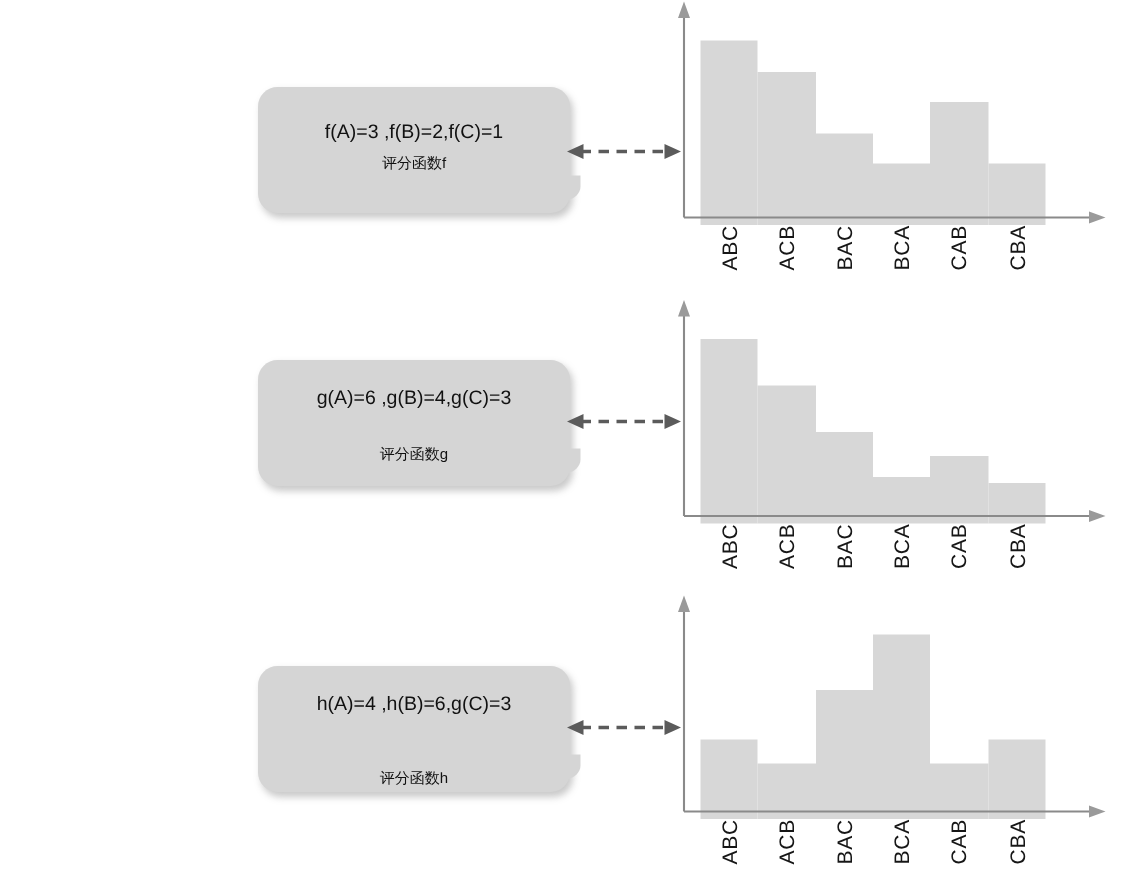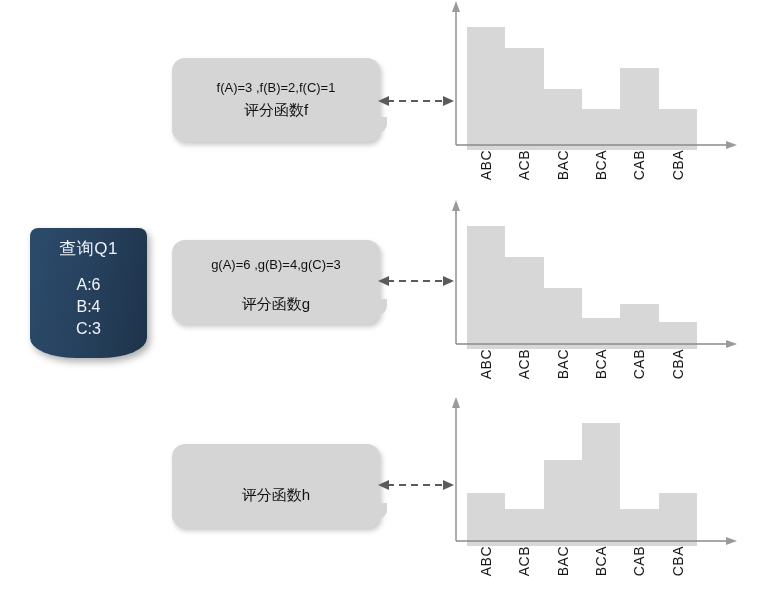--- a/index.html
+++ b/index.html
@@ -70,21 +70,21 @@
     color: #111111;
   }
   .callout .line1 {
     display: block;
     font-size: 13px;
     line-height: 21px;
     white-space: nowrap;
   }
   .callout .line2 {
     display: block;
-    font-size: 15px;
+    font-size: 10px;
     line-height: 21px;
     white-space: nowrap;
   }
   .callout.c1 { left: 172px; top: 58px; height: 84px; }
   .callout.c1 .line1 { margin-top: 9px; }
   .callout.c1 .line2 { margin-top: 1px; }
 
   .callout.c2 { left: 172px; top: 240px; height: 84px; }
   .callout.c2 .line1 { margin-top: 4px; }
   .callout.c2 .line2 { margin-top: 18px; }
@@ -175,42 +175,35 @@
     white-space: nowrap;
     transform-origin: left top;
     transform: rotate(-90deg) translate(-100%, -50%);
   }
 </style>
 </head>
 <body>
 
 <div id="stage">
 
-  <div class="db-cylinder">
-    <div class="db-title">查询Q1</div>
-    <div class="db-rows">
-      <span class="db-row">A:6</span>
-      <span class="db-row">B:4</span>
-      <span class="db-row">C:3</span>
-    </div>
-  </div>
 
   <div class="callout c1">
     <span class="line1">f(A)=3 ,f(B)=2,f(C)=1</span>
     <span class="line2">评分函数f</span>
     <span class="callout-tail"></span>
   </div>
 
   <div class="callout c2">
     <span class="line1">g(A)=6 ,g(B)=4,g(C)=3</span>
     <span class="line2">评分函数g</span>
     <span class="callout-tail"></span>
   </div>
 
   <div class="callout c3">
+    <span class="line1">h(A)=4 ,h(B)=6,g(C)=3</span>
     <span class="line2">评分函数h</span>
     <span class="callout-tail"></span>
   </div>
 
   <svg class="connector k1" viewBox="0 0 76 18">
     <line x1="9" y1="9" x2="67" y2="9" stroke="#5b5b5b" stroke-width="2.2" stroke-dasharray="7,5"></line>
     <path d="M0,9 L11,4 L11,14 Z" fill="#5b5b5b"></path>
     <path d="M76,9 L65,4 L65,14 Z" fill="#5b5b5b"></path>
   </svg>
   <svg class="connector k2" viewBox="0 0 76 18">

